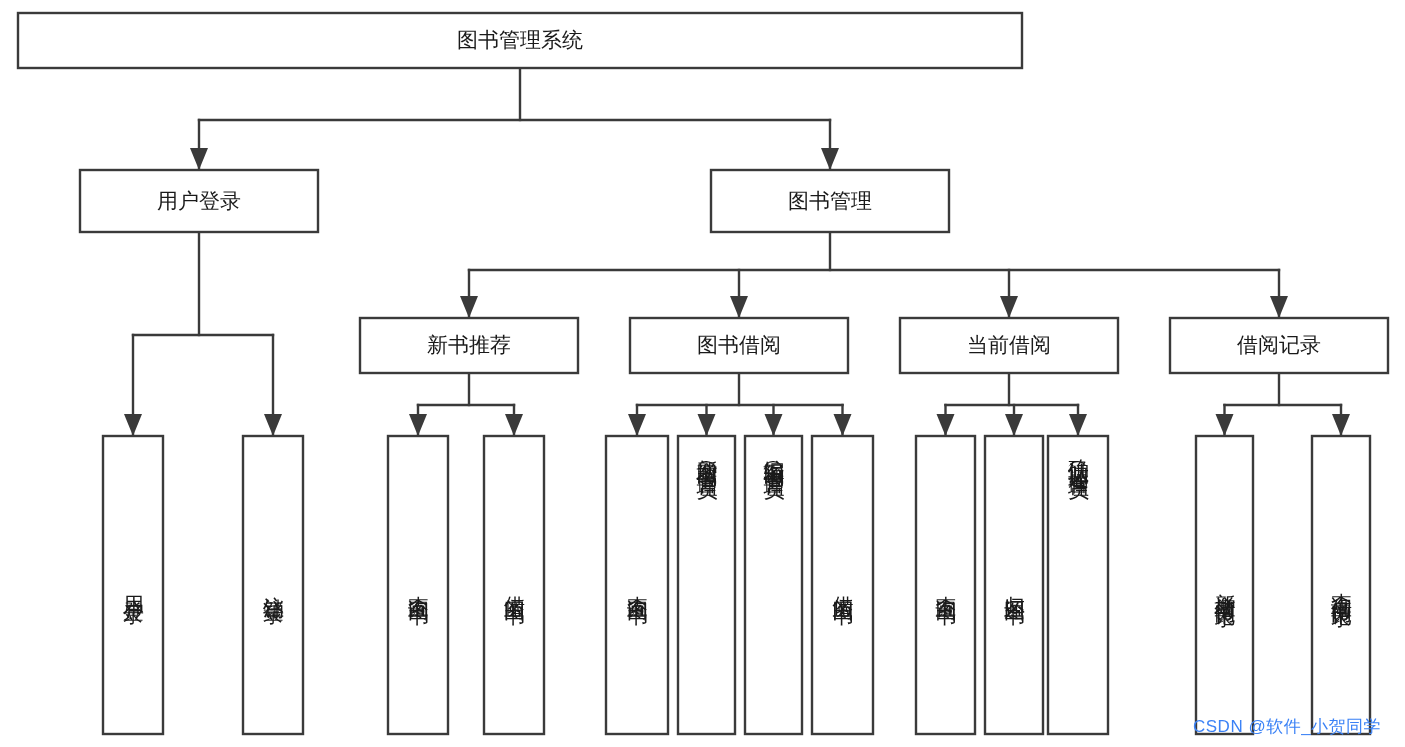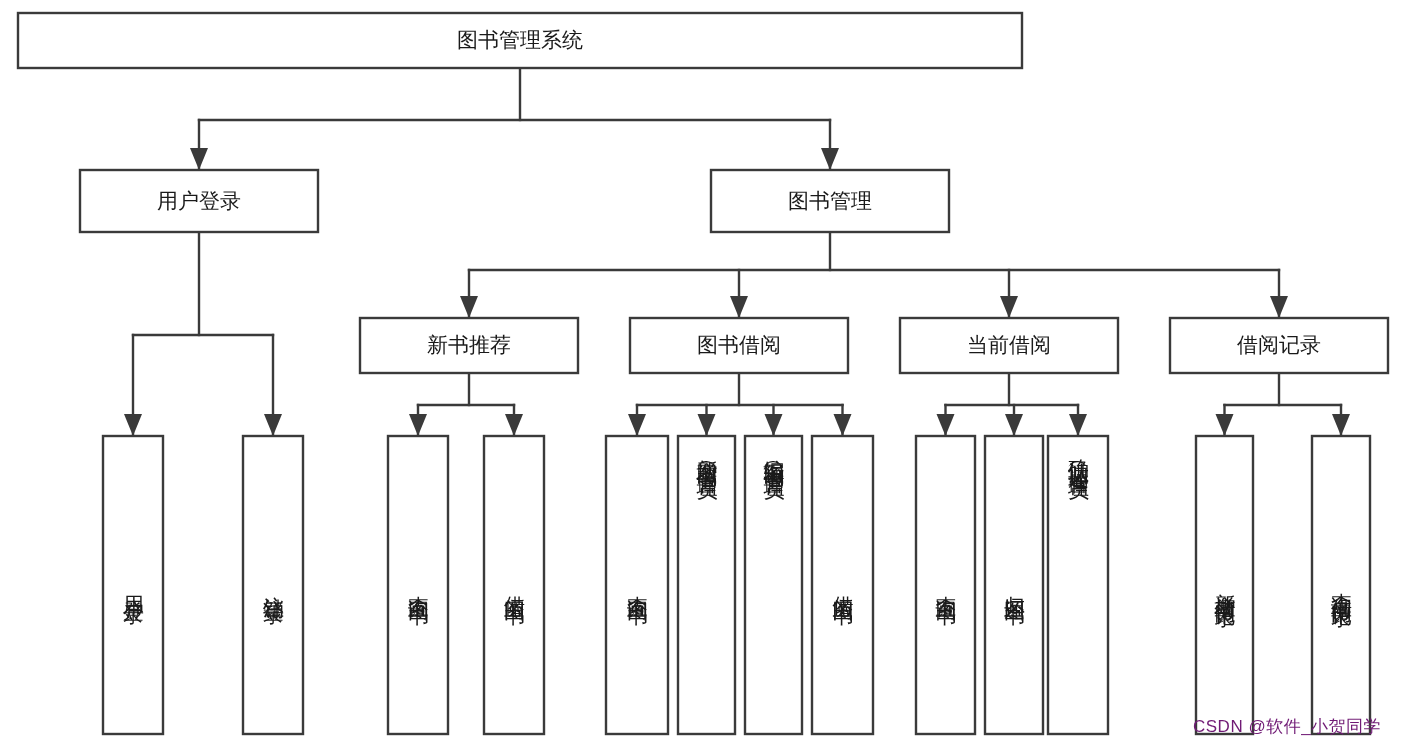--- a/index.html
+++ b/index.html
@@ -67,21 +67,21 @@
     font-size: 21px;
     line-height: 1.18;
     letter-spacing: 3px;
     color: #1a1a1a;
     white-space: nowrap;
   }
   .watermark {
     position: absolute;
     font-family: "Liberation Sans", "DejaVu Sans", sans-serif;
     font-size: 17px;
-    color: #701a75;
+    color: #3b82f6;
     letter-spacing: 0.5px;
     white-space: nowrap;
     pointer-events: none;
   }
 </style>
 </head>
 <body>
 
 <div id="diagram-root">
 

